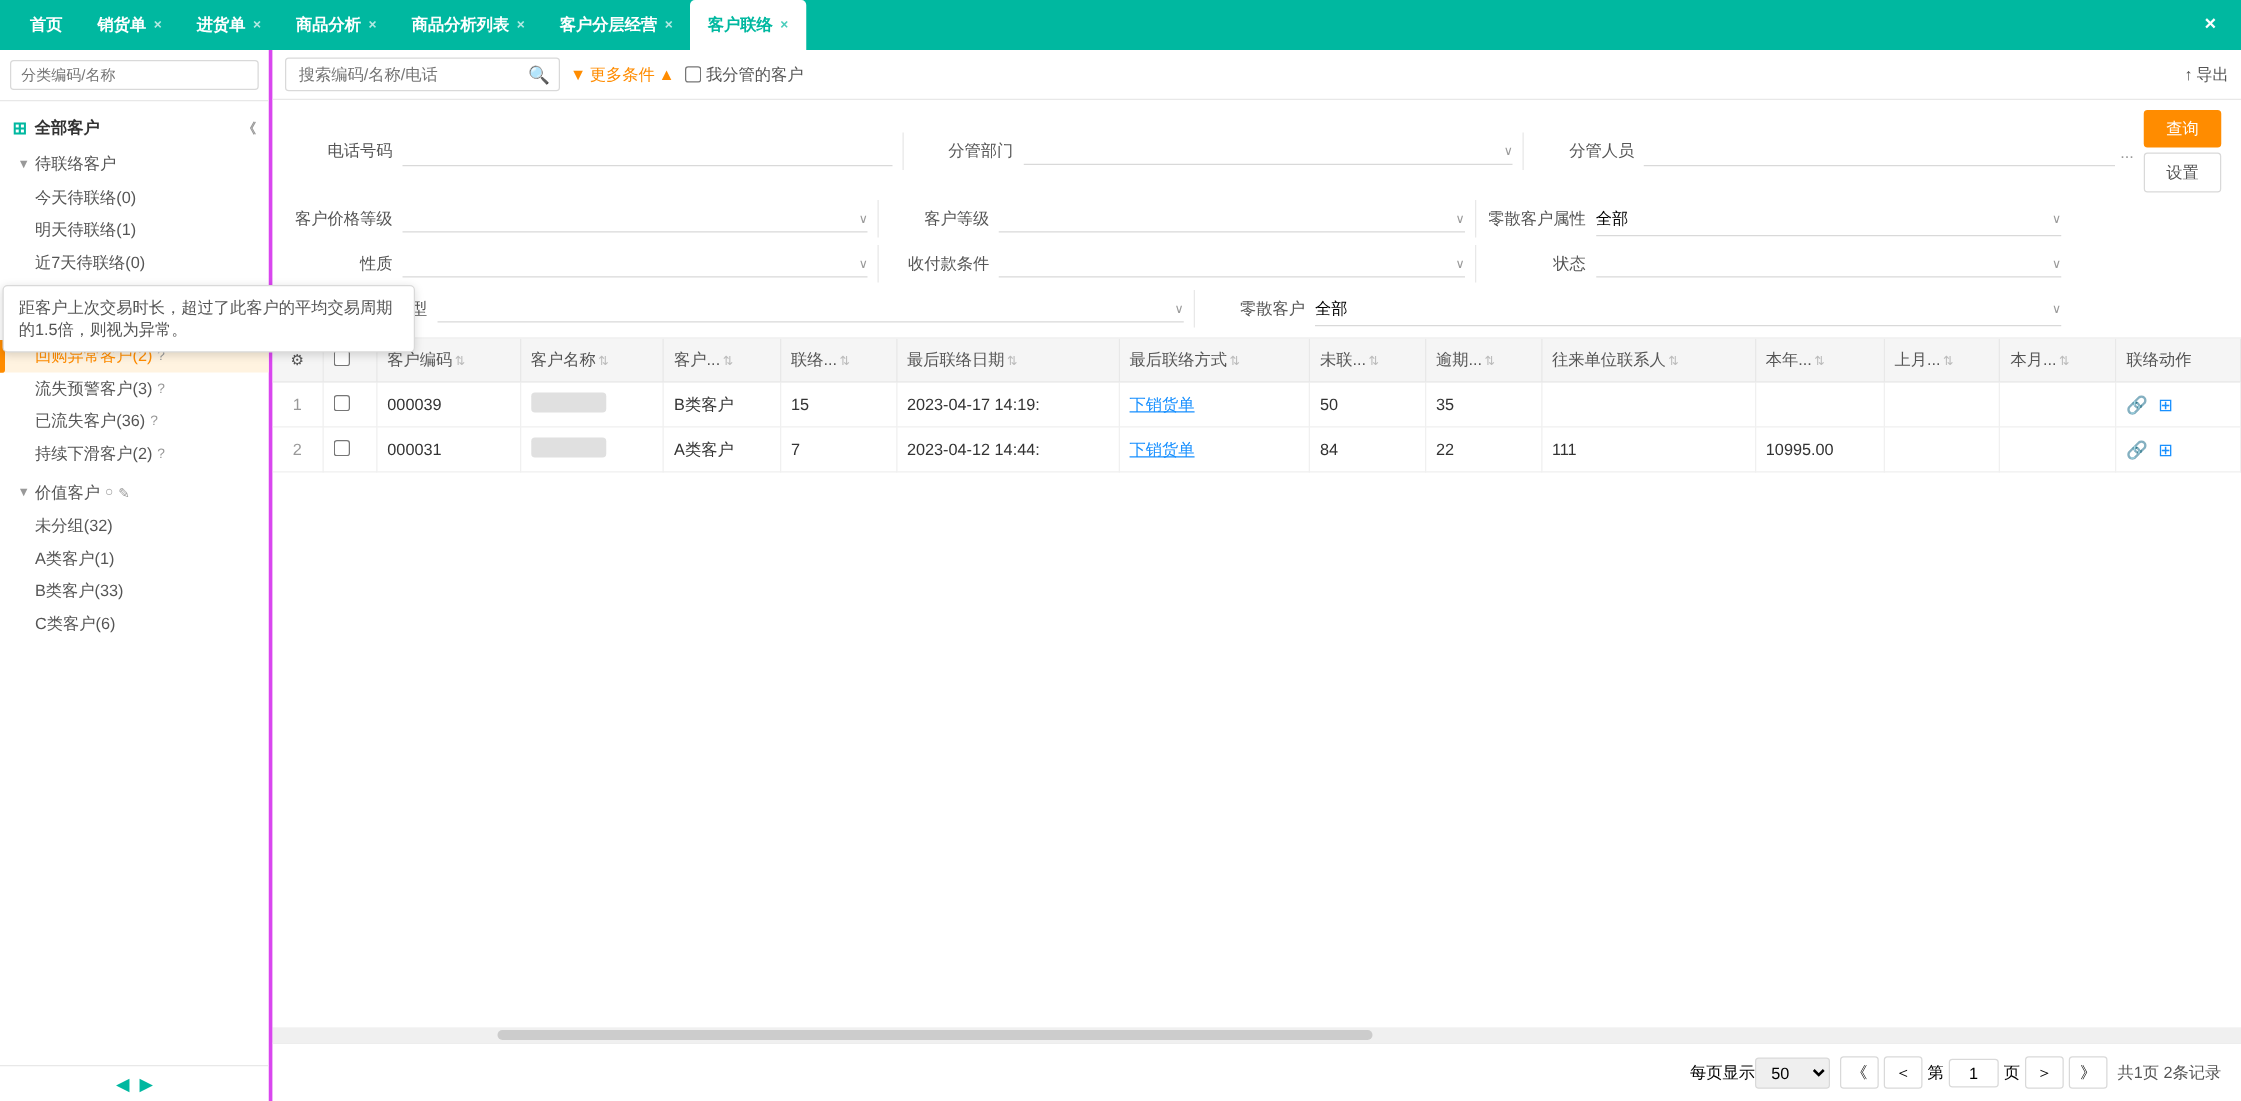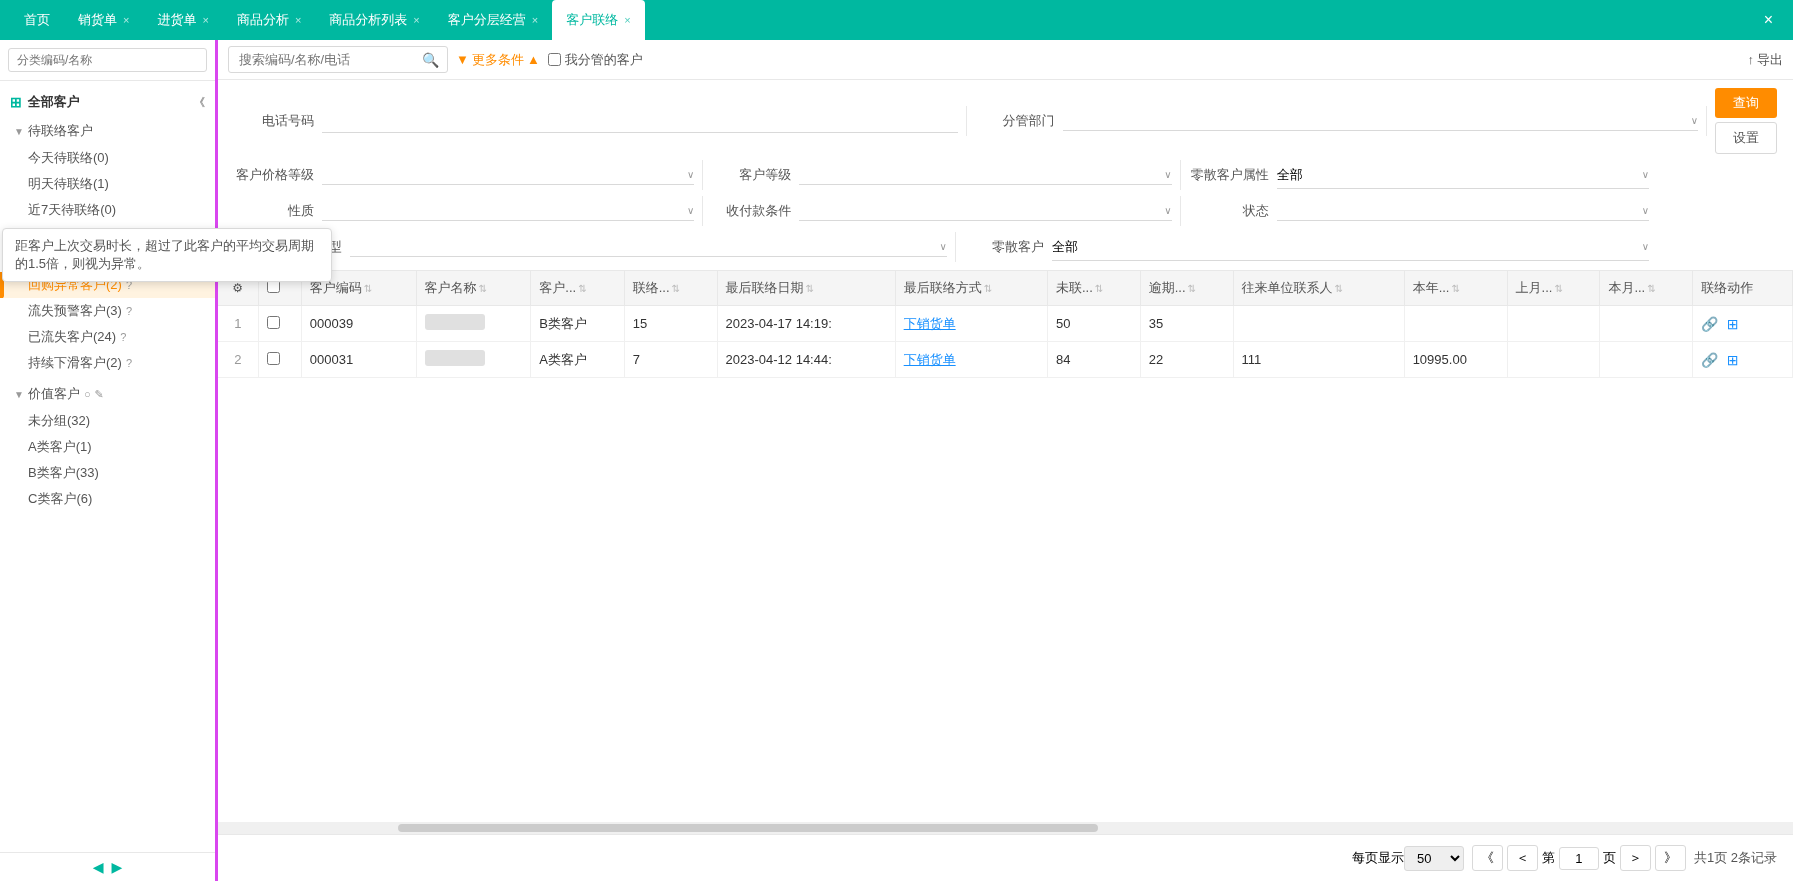--- a/index.html
+++ b/index.html
@@ -2,20 +2,21 @@
 <html><head>
   <meta charset="utf-8">
   <style>
     * { box-sizing: border-box; margin: 0; padding: 0; font-family: 'Microsoft YaHei', Arial, sans-serif; font-size: 13px; }
     body { background: #f5f5f5; overflow: hidden; width: 1793px; height: 881px; }
 
     
     .top-nav {
       display: flex; align-items: center; background: #00b8a0; height: 40px; padding: 0 10px;
       position: relative;
+      font-weight: bold;
     }
     .top-nav .nav-item {
       color: #fff; padding: 0 14px; height: 40px; display: flex; align-items: center;
       cursor: pointer; white-space: nowrap; font-size: 13px;
     }
     .top-nav .nav-item.active {
       background: #fff; color: #00b8a0; border-radius: 4px 4px 0 0;
     }
     .top-nav .nav-item .close-x {
       margin-left: 6px; font-size: 11px; opacity: 0.7;
@@ -298,21 +299,21 @@
           <div class="orange-bar"></div>
           <span>回购异常客户(2)</span>
           <span style="margin-left:4px;color:#999;font-size:11px;cursor:pointer;">?</span>
         </div>
       </div>
       <div class="tree-item">
         <span>流失预警客户(3)</span>
         <span style="margin-left:4px;color:#999;font-size:11px;cursor:pointer;">?</span>
       </div>
       <div class="tree-item">
-        <span>已流失客户(24)</span>
+        <span>已流失客户(36)</span>
         <span style="margin-left:4px;color:#999;font-size:11px;cursor:pointer;">?</span>
       </div>
       <div class="tree-item">
         <span>持续下滑客户(2)</span>
         <span style="margin-left:4px;color:#999;font-size:11px;cursor:pointer;">?</span>
       </div>
 
       <div class="tree-group-2">
         <div class="tree-group-2-title">
           <span class="triangle">▼</span>
@@ -376,20 +377,25 @@
         </div>
         <div class="filter-divider"></div>
         <div class="filter-field">
           <span class="filter-label">分管部门</span>
           <div class="filter-select">
             <span></span>
             <span class="arrow">∨</span>
           </div>
         </div>
         <div class="filter-divider"></div>
+        <div class="filter-field">
+          <span class="filter-label">分管人员</span>
+          <input class="filter-input" type="text" style="">
+          <span style="color:#999;cursor:pointer;margin-left:4px;">...</span>
+        </div>
         <div class="btn-col">
           <button class="btn-query">查询</button>
           <button class="btn-settings">设置</button>
         </div>
       </div>
 
       <div class="adv-filter-row">
         <div class="filter-field">
           <span class="filter-label">客户价格等级</span>
           <div class="filter-select">

